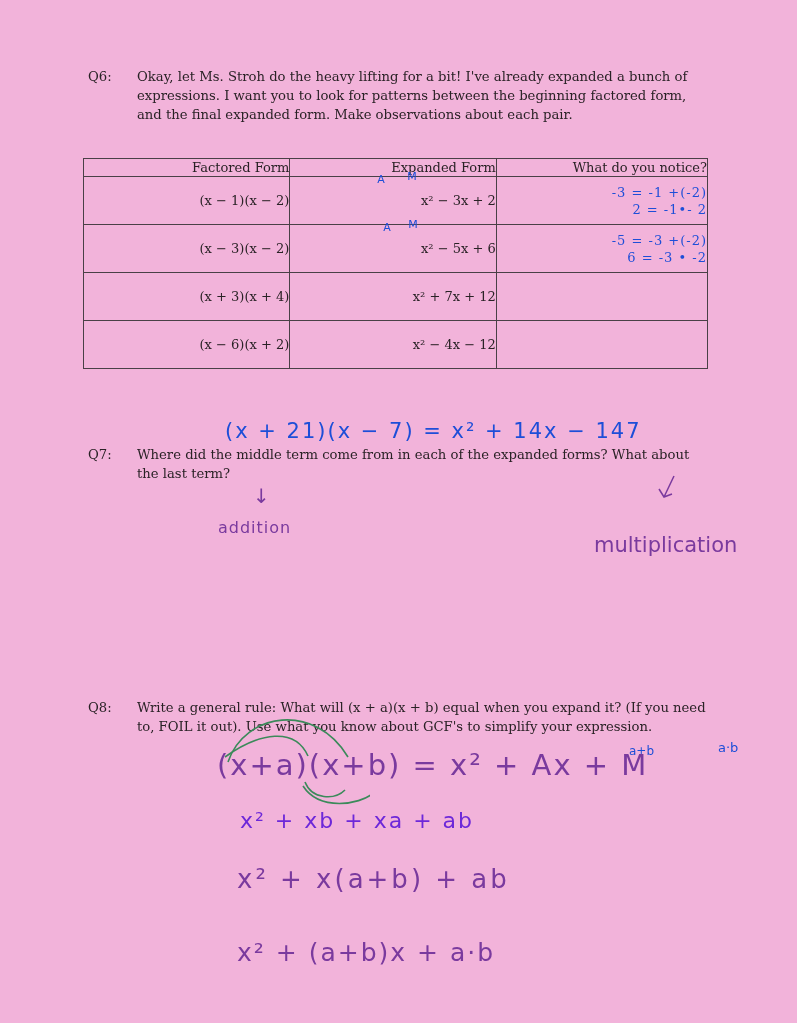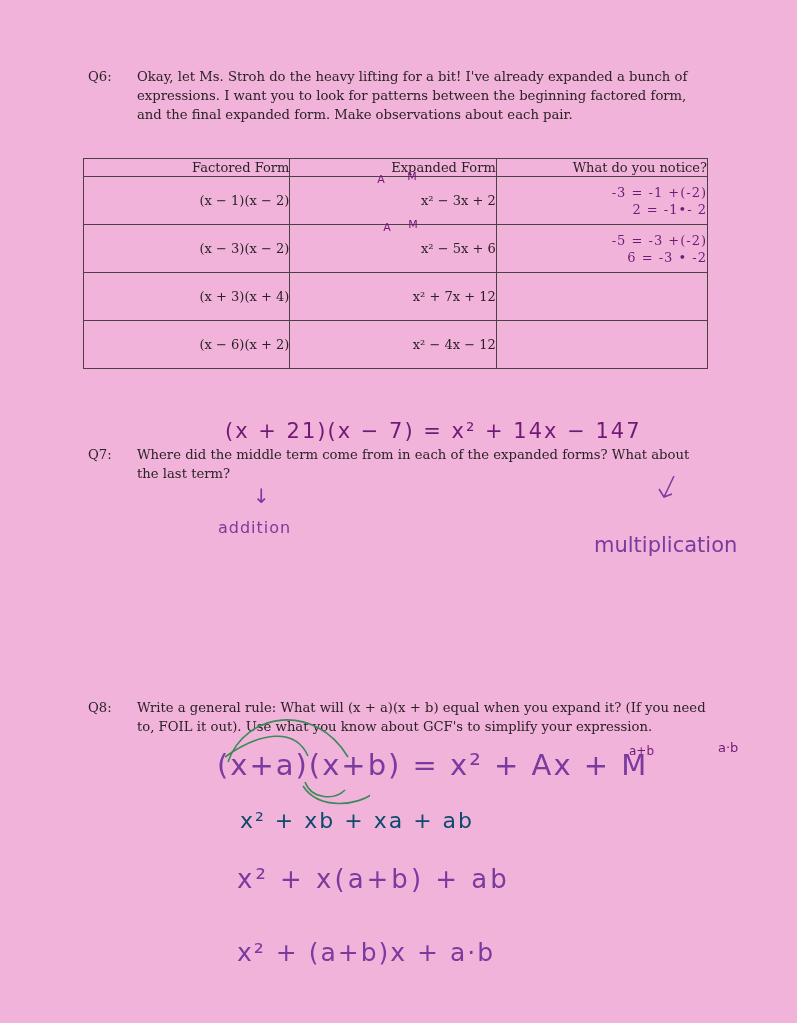--- a/index.html
+++ b/index.html
@@ -18,23 +18,23 @@
   }
   table.worksheet th, table.worksheet td {
     border:1px solid #4a4046; text-align:right; padding:0;
     font-weight:normal; position:relative;
   }
   table.worksheet th { height:17px; font-size:13px; }
   table.worksheet td { height:47px; }
   .col1 { width:206px; } .col2 { width:206px; } .col3 { width:211px; }
   .math { font-family:"DejaVu Serif", serif; font-style:normal; }
   .hand { font-family:"DejaVu Sans", sans-serif; position:absolute; white-space:nowrap; }
-  .red { color:#701a75; }
+  .red { color:#1d4ed8; }
   .purple { color:#7a3a9e; }
-  .green { color:#0c4a6e; }
+  .green { color:#6d28d9; }
   .note { text-align:left; font-size:13px; line-height:17px; padding-left:10px; }
   .note .l1 { letter-spacing:1px; }
   .note .l2 { padding-left:6px; letter-spacing:1px; }
   .am { position:absolute; top:-2px; left:0; width:100%; font-family:"DejaVu Sans", sans-serif; font-size:11px; }
   .am span { position:absolute; }
 </style>
 </head>
 <body>
 
 <div class="q" style="top:67px;">

